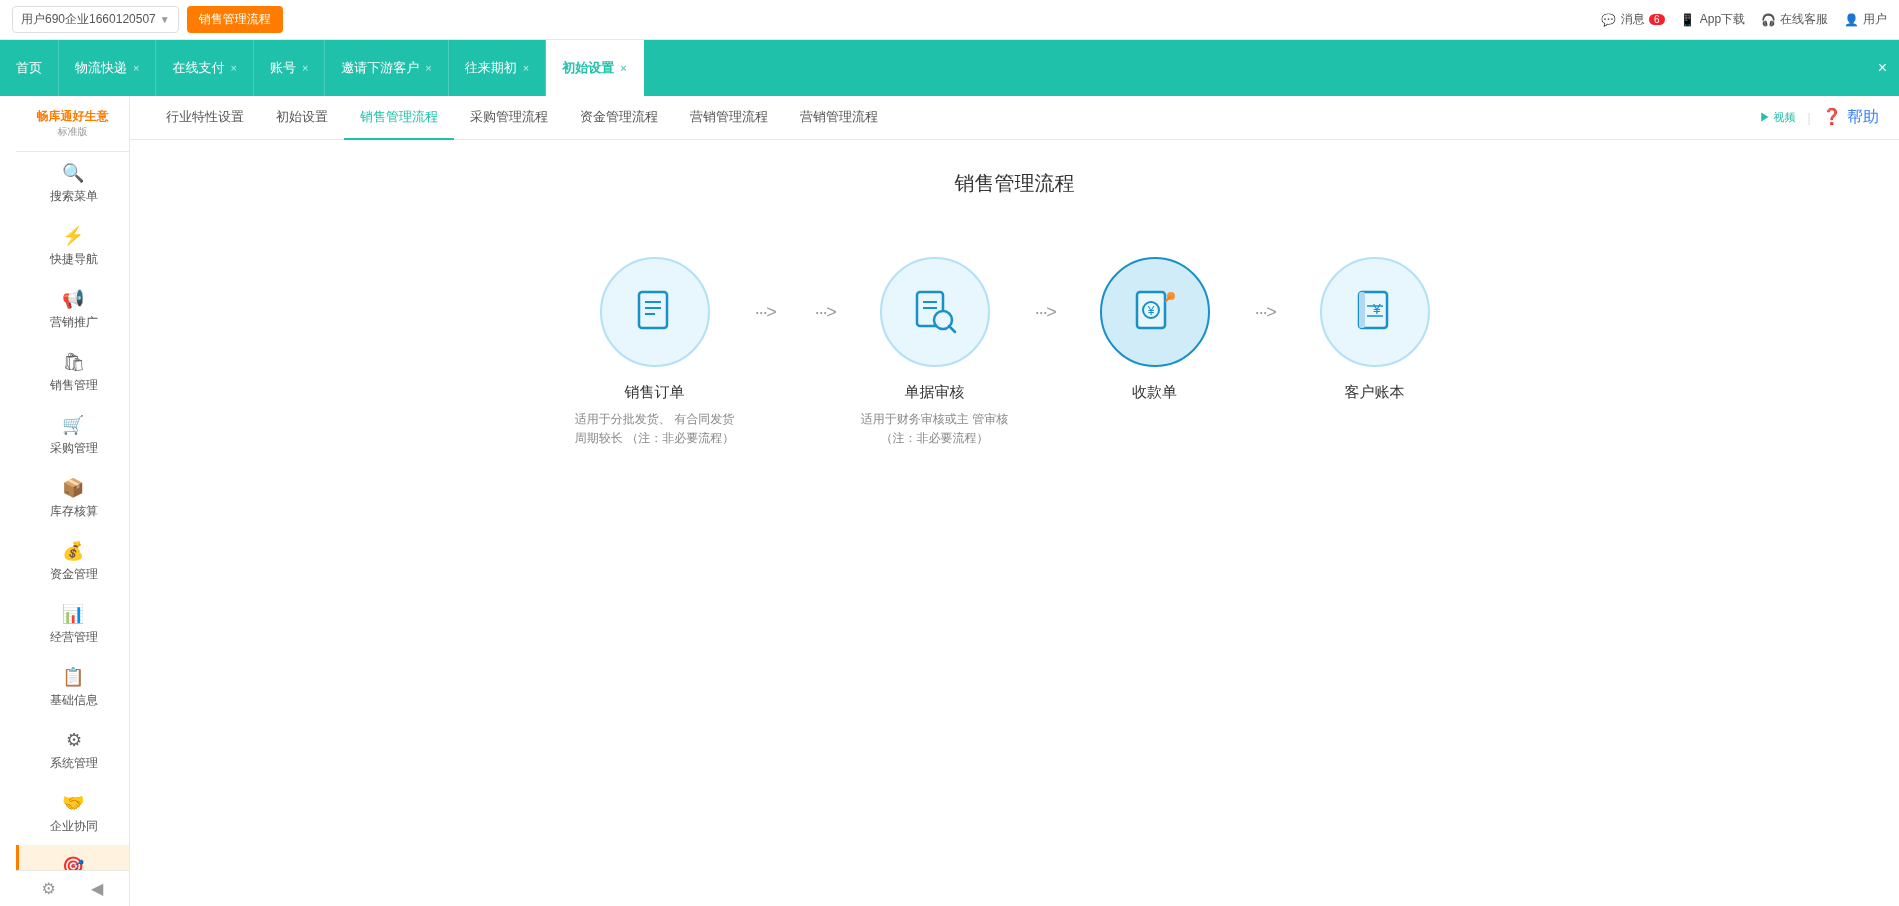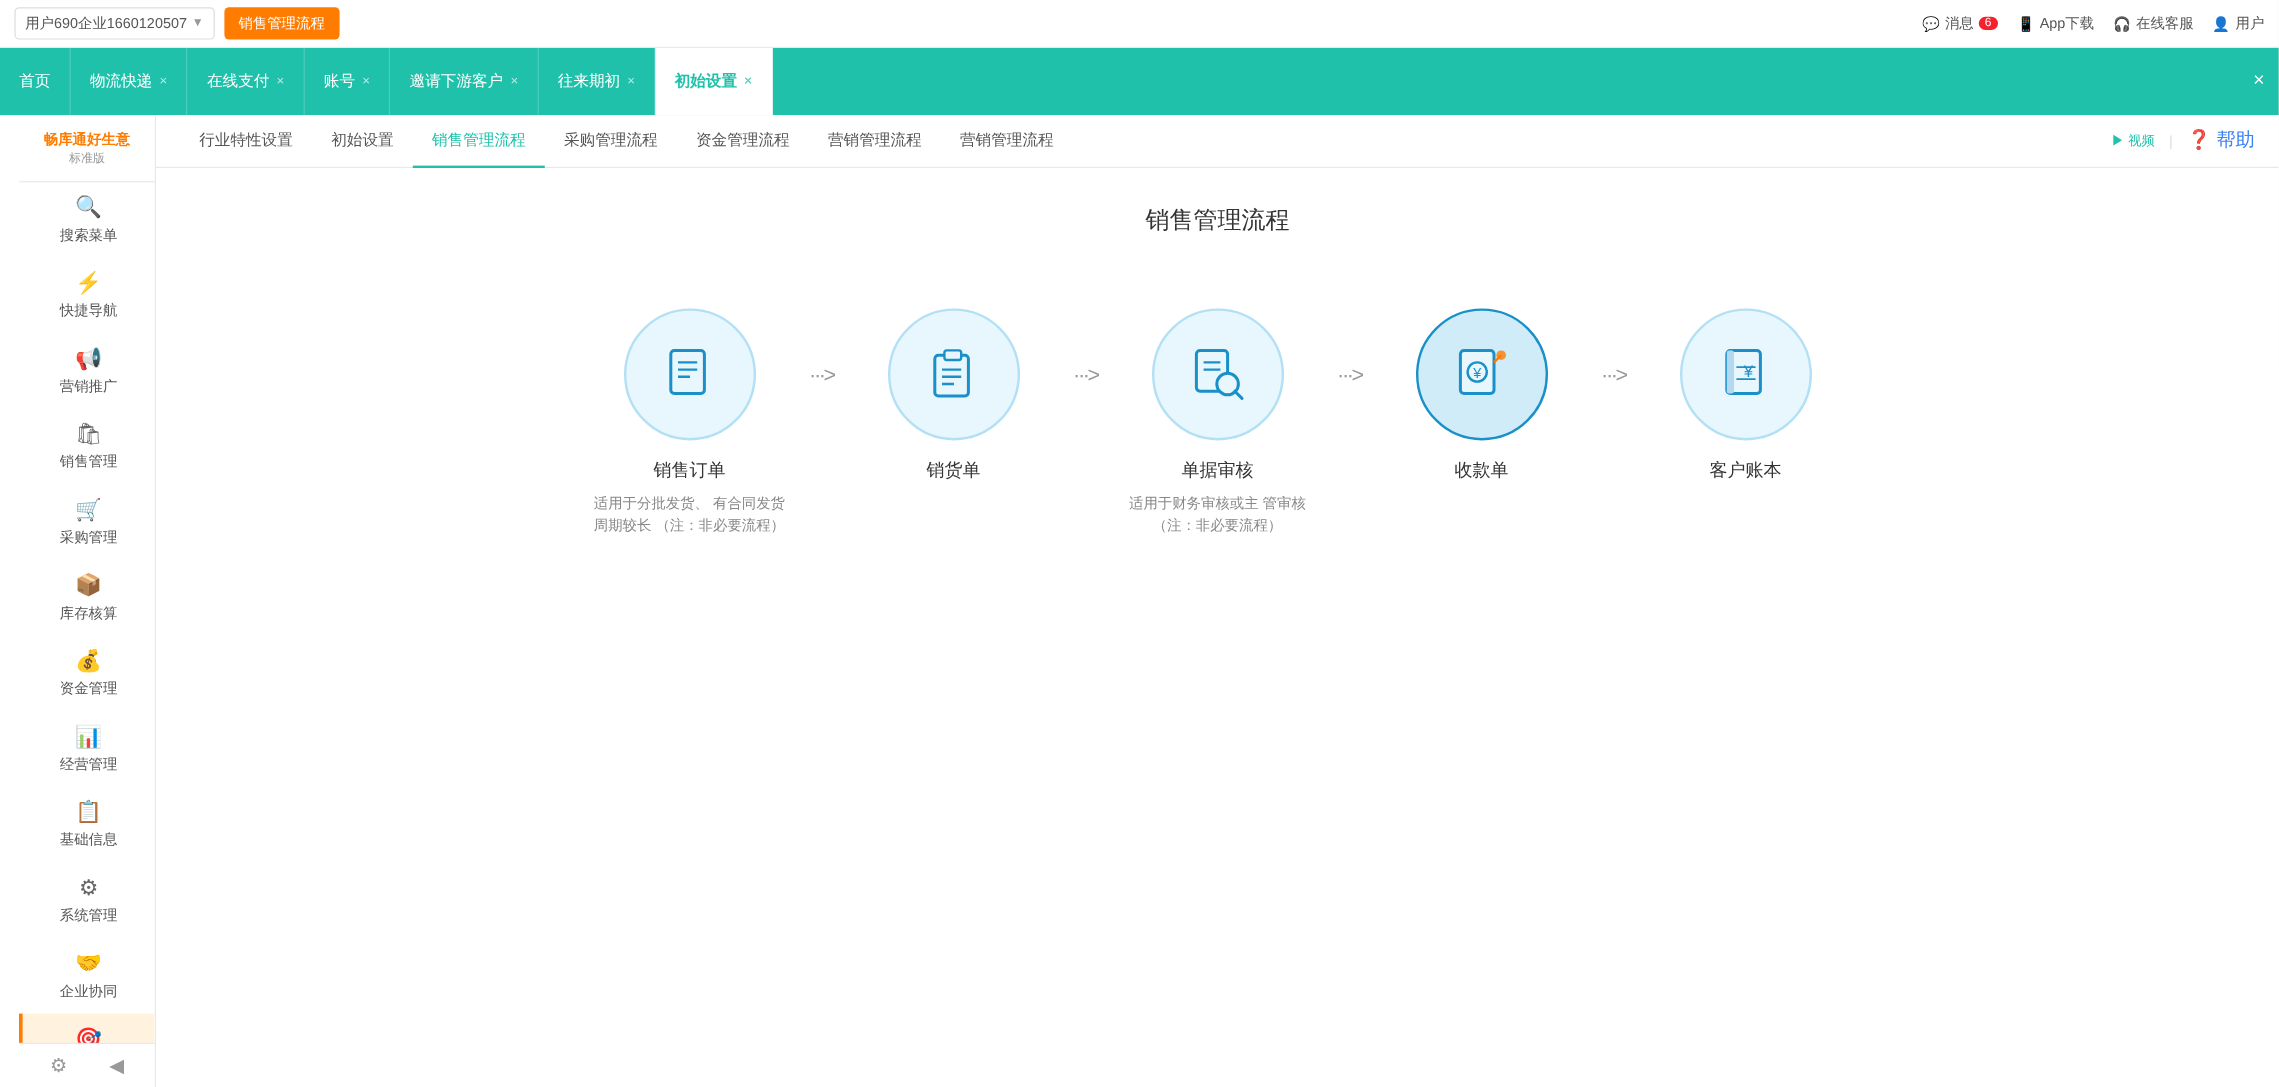--- a/index.html
+++ b/index.html
@@ -294,32 +294,20 @@
                 <line x1="14" y1="20" x2="30" y2="20" stroke="#1a90c8" stroke-width="2"></line>
                 <line x1="14" y1="26" x2="24" y2="26" stroke="#1a90c8" stroke-width="2"></line>
               </svg>
             </div>
             <div class="flow-step-title">销售订单</div>
             <div class="flow-step-desc">适用于分批发货、
 有合同发货周期较长
 （注：非必要流程）</div>
           </div>
           <div class="flow-arrow">···&gt;</div>
-          <div class="flow-step">
-            <div class="flow-circle">
-              <svg width="48" height="48" viewBox="0 0 48 48" fill="none">
-                <rect x="8" y="8" width="28" height="34" rx="3" stroke="#1a90c8" stroke-width="2.5" fill="#e8f6fd"></rect>
-                <rect x="16" y="4" width="14" height="8" rx="2" stroke="#1a90c8" stroke-width="2" fill="#e8f6fd"></rect>
-                <line x1="14" y1="20" x2="30" y2="20" stroke="#1a90c8" stroke-width="2"></line>
-                <line x1="14" y1="26" x2="30" y2="26" stroke="#1a90c8" stroke-width="2"></line>
-                <line x1="14" y1="32" x2="24" y2="32" stroke="#1a90c8" stroke-width="2"></line>
-              </svg>
-            </div>
-            <div class="flow-step-title">销货单</div>
-          </div>
           <div class="flow-arrow">···&gt;</div>
           <div class="flow-step">
             <div class="flow-circle">
               <svg width="48" height="48" viewBox="0 0 48 48" fill="none">
                 <rect x="6" y="4" width="26" height="34" rx="3" stroke="#1a90c8" stroke-width="2.5" fill="#e8f6fd"></rect>
                 <line x1="12" y1="14" x2="26" y2="14" stroke="#1a90c8" stroke-width="2"></line>
                 <line x1="12" y1="20" x2="26" y2="20" stroke="#1a90c8" stroke-width="2"></line>
                 <circle cx="32" cy="32" r="9" stroke="#1a90c8" stroke-width="2.5" fill="#e8f6fd"></circle>
                 <line x1="38" y1="38" x2="44" y2="44" stroke="#1a90c8" stroke-width="2.5" stroke-linecap="round"></line>
               </svg>

